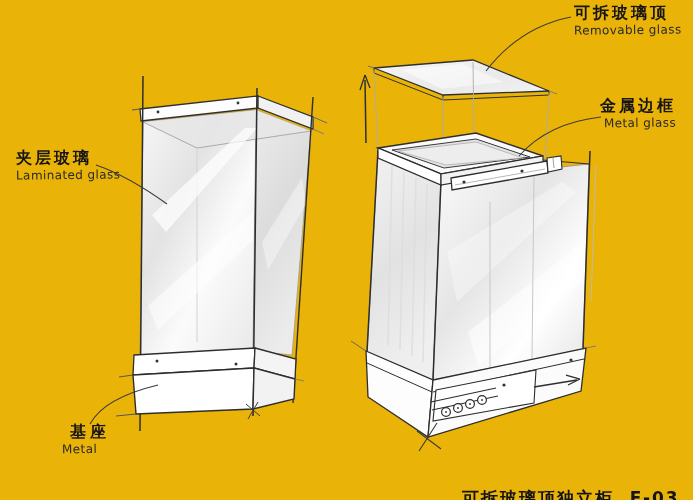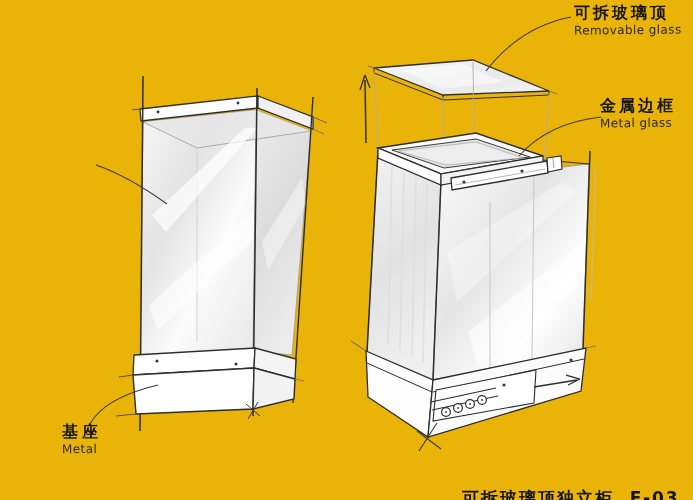--- a/index.html
+++ b/index.html
@@ -9,23 +9,23 @@
     background:#eab308;
     font-family:"DejaVu Sans", sans-serif;
     overflow:hidden;
   }
   .canvas svg{position:absolute;left:0;top:0;}
   .anno{position:absolute;color:#1c1c1c;line-height:1.1;}
   .anno .zh{font-size:16px;font-weight:600;letter-spacing:3px;color:#161616;}
   .anno .en{font-size:12px;letter-spacing:0.4px;margin-top:2px;color:#2a2a2a;transform:rotate(-0.6deg);}
   .anno-laminated{left:16px;top:149px;}
   .anno-plinth{left:62px;top:423px;}
-  .anno-plinth .zh{letter-spacing:4px;}
+  .anno-plinth .zh{letter-spacing:4px;margin-left:8px;}
   .anno-removable{left:574px;top:4px;}
-  .anno-metal{left:600px;top:97px;}
+  .anno-metal{left:600px;top:97px;text-align:right;}
   .caption{position:absolute;left:462px;top:449px;white-space:pre;color:#141414;}
   .caption .l1{font-size:17px;font-weight:600;letter-spacing:2px;}
 </style>
 </head>
 <body>
 
 <div class="canvas">
 
   <svg width="693" height="500" viewBox="0 0 693 500">
     <defs>
@@ -200,20 +200,24 @@
   <div class="anno anno-removable">
     <div class="zh">可拆玻璃顶</div>
     <div class="en">Removable glass</div>
   </div>
 
   <div class="anno anno-metal">
     <div class="zh">金属边框</div>
     <div class="en">Metal glass</div>
   </div>
 
+  <div class="anno anno-laminated">
+    <div class="zh">夹层玻璃</div>
+    <div class="en">Laminated glass</div>
+  </div>
 
   <div class="anno anno-plinth">
     <div class="zh">基座</div>
     <div class="en">Metal</div>
   </div>
 
   <div class="caption">
     <div class="l1">可拆玻璃顶独立柜  F-03</div>
     
   </div>

